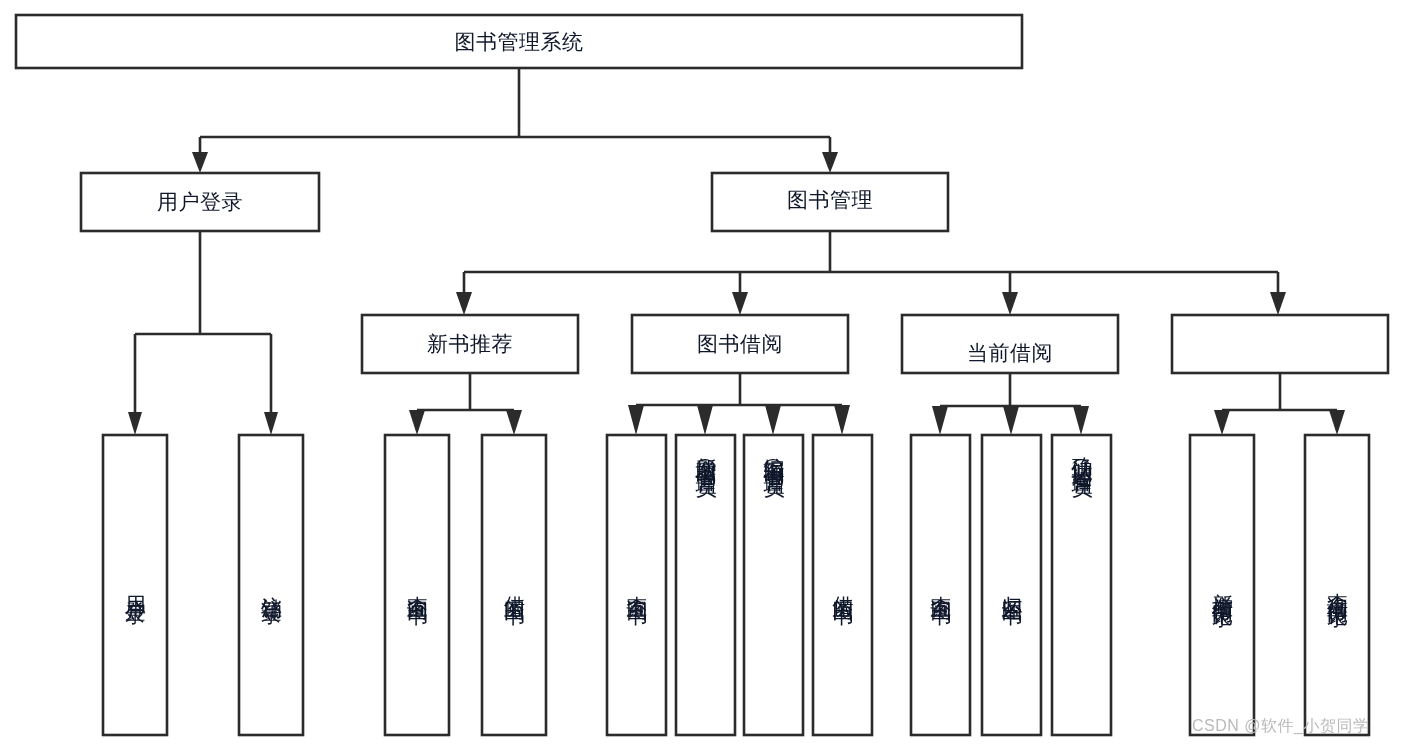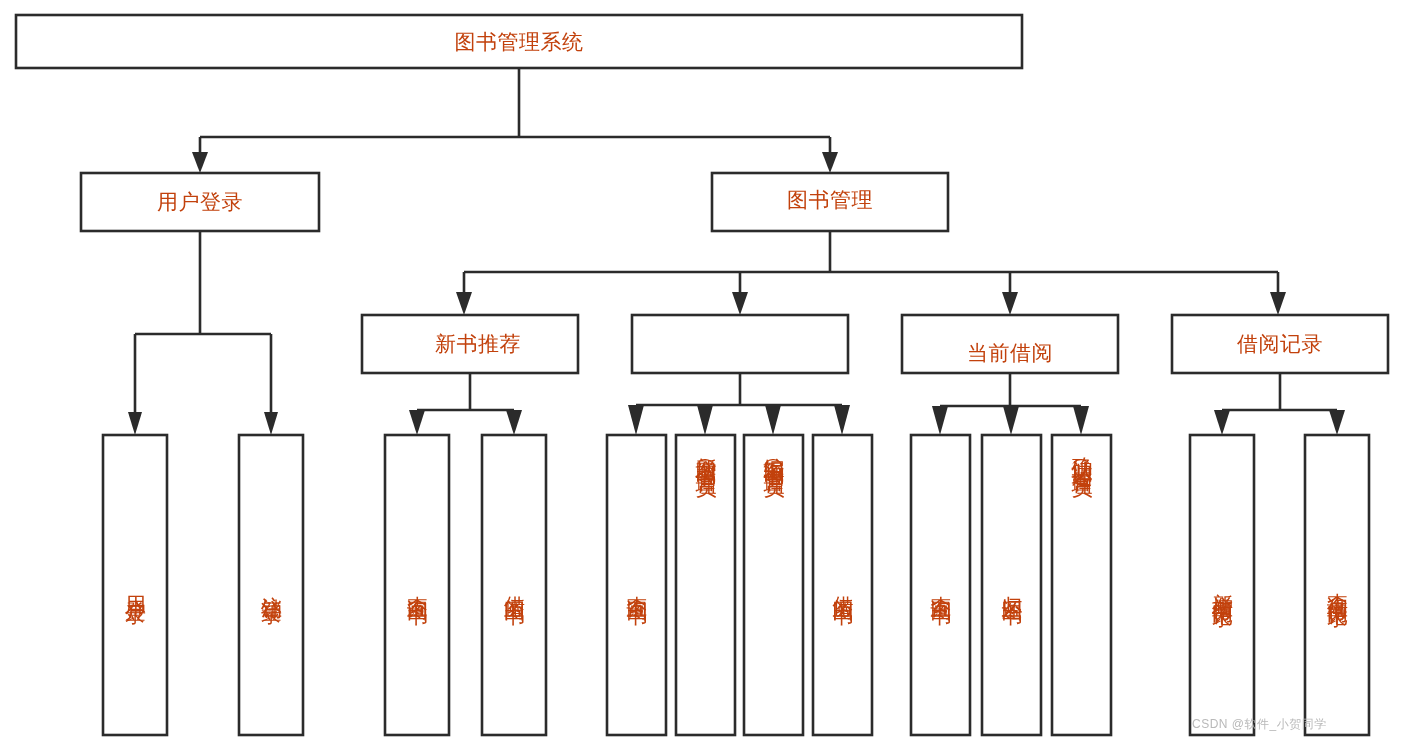--- a/index.html
+++ b/index.html
@@ -38,42 +38,42 @@
   }
   .arrow-head {
     fill: #2b2b2b;
     stroke: none;
   }
   .node-label {
     position: absolute;
     display: flex;
     align-items: center;
     justify-content: center;
-    color: #c2410c;
+    color: #0f172a;
     font-family: Liberation Sans, sans-serif;
     pointer-events: none;
     box-sizing: border-box;
   }
   .label-h {
     font-size: 21px;
     letter-spacing: 0.5px;
     white-space: nowrap;
   }
   .label-v {
     writing-mode: vertical-rl;
     text-orientation: upright;
     font-size: 21px;
     line-height: 1.18;
     letter-spacing: 3px;
     text-align: center;
   }
   .watermark {
     position: absolute;
     color: #b9b9b9;
-    font-size: 12px;
+    font-size: 16px;
     font-family: "Liberation Sans", "DejaVu Sans", sans-serif;
     white-space: nowrap;
     letter-spacing: 0.5px;
   }
 </style>
 </head>
 <body>
 
 <div id="diagram-root">
 
@@ -157,23 +157,23 @@
     <path class="connector" d="M 1222 410 L 1337 410"></path>
     <polygon class="arrow-head" points="1222,435 1214,410 1230,410"></polygon>
     <polygon class="arrow-head" points="1337,435 1329,410 1345,410"></polygon>
   </svg>
 
   <div class="node-label label-h" style="left:16px; top:15px; width:1006px; height:53px;">图书管理系统</div>
 
   <div class="node-label label-h" style="left:81px; top:173px; width:238px; height:58px;">用户登录</div>
   <div class="node-label label-h" style="left:712px; top:173px; width:236px; height:54px;">图书管理</div>
 
-  <div class="node-label label-h" style="left:362px; top:315px; width:216px; height:58px;margin-left:8px;">新书推荐</div>
+  <div class="node-label label-h" style="left:362px; top:315px; width:216px; height:58px;">新书推荐</div>
+  <div class="node-label label-h" style="left:632px; top:315px; width:216px; height:58px;">图书借阅</div>
   <div class="node-label label-h" style="left:902px; top:324px; width:216px; height:58px;">当前借阅</div>
-  <div class="node-label label-h" style="left:1172px; top:315px; width:216px; height:58px;">借阅记录</div>
 
   <div class="node-label" style="left:103px; top:435px; width:64px; height:300px;">
     <span class="label-v">用户登录</span>
   </div>
   <div class="node-label" style="left:239px; top:435px; width:64px; height:300px;">
     <span class="label-v">注销登录</span>
   </div>
 
   <div class="node-label" style="left:385px; top:435px; width:64px; height:300px;">
     <span class="label-v">查询图书</span>

